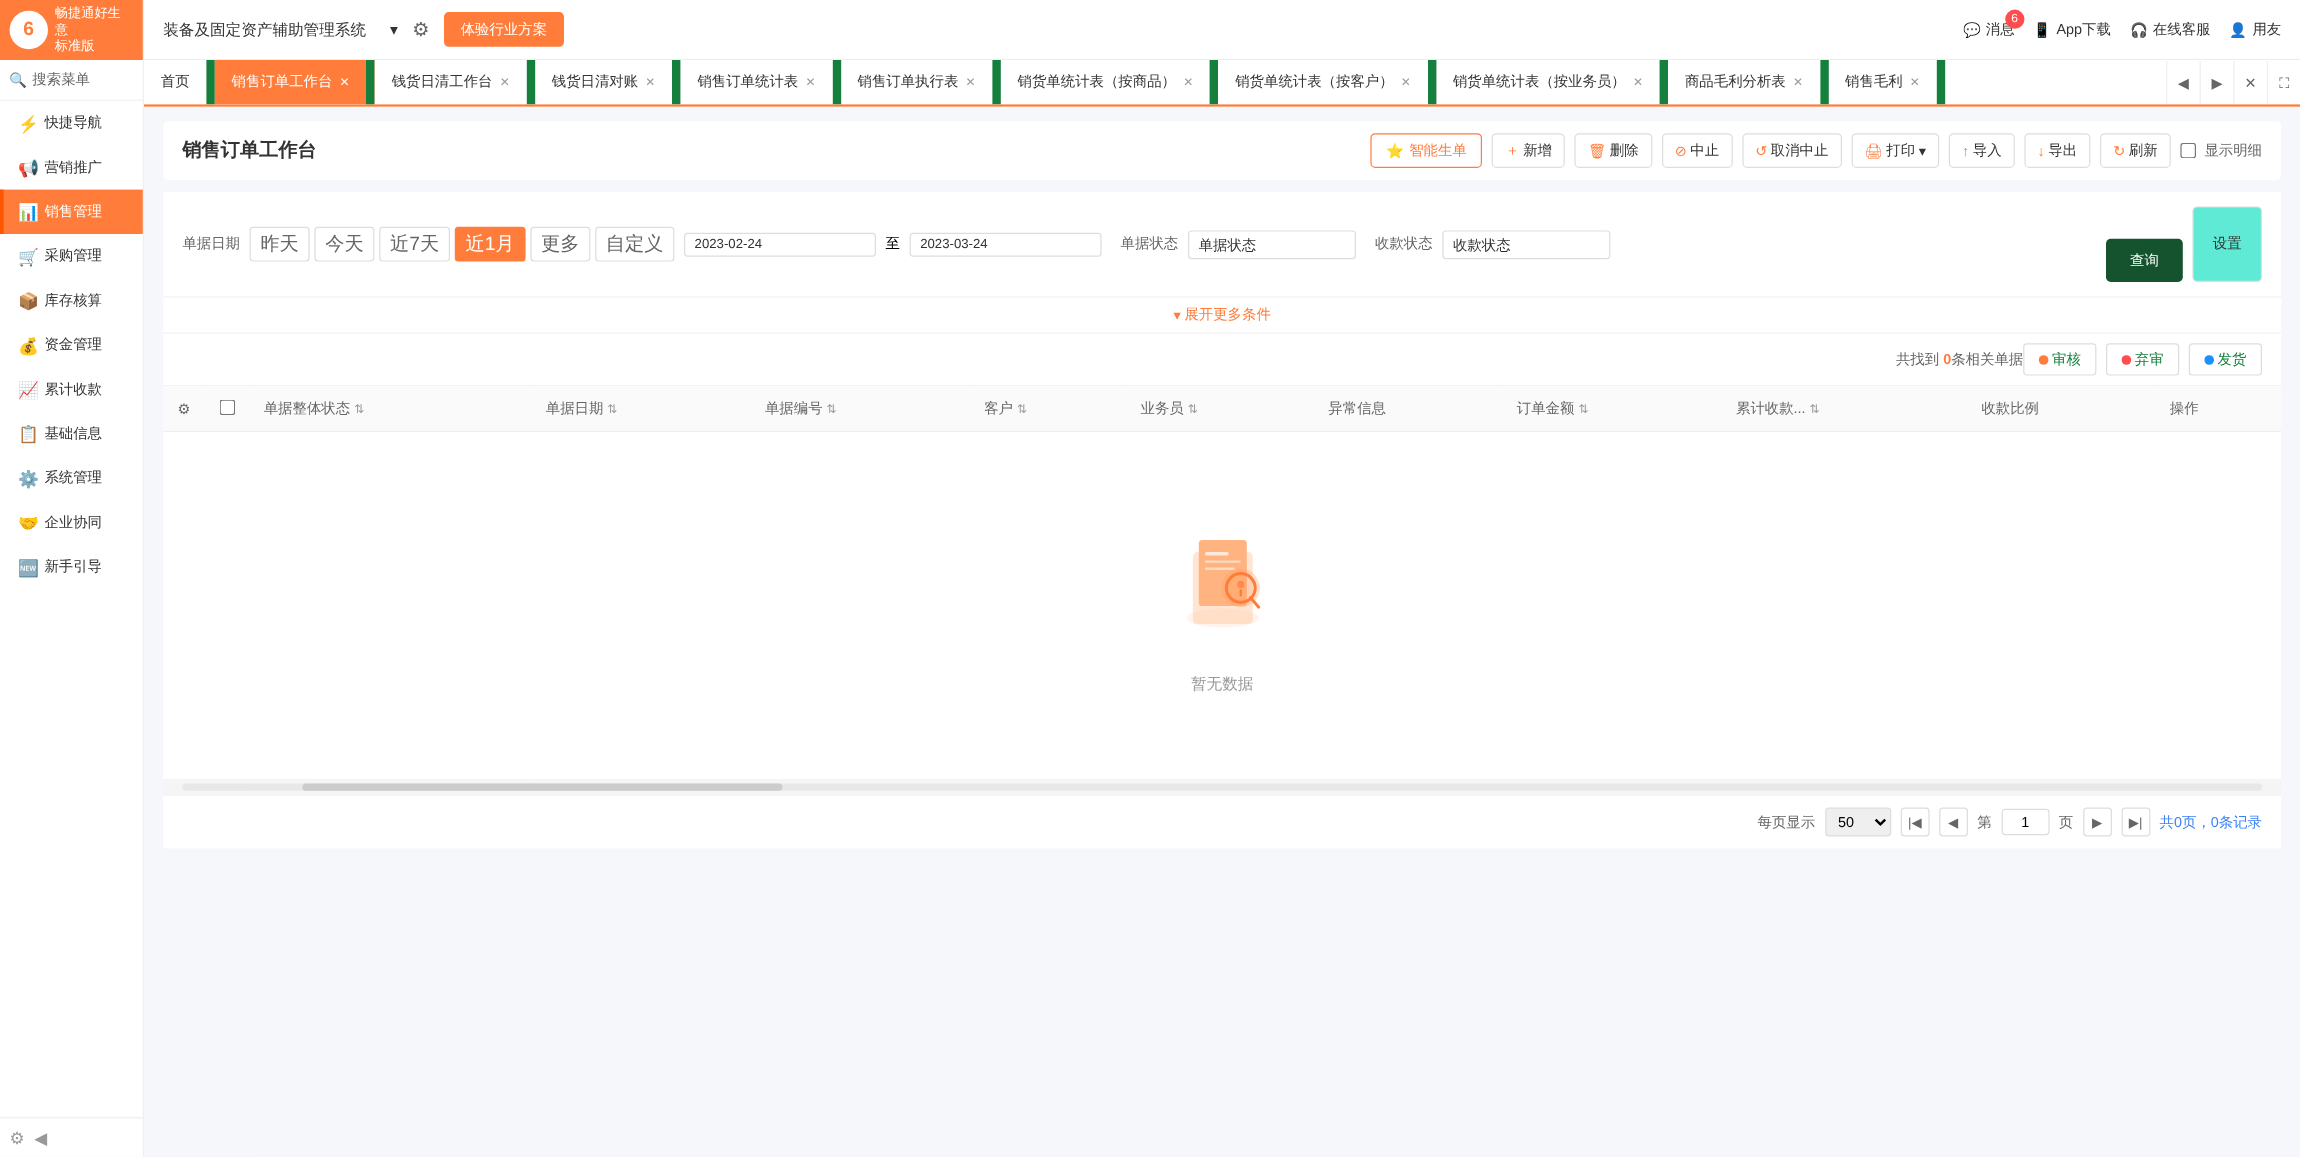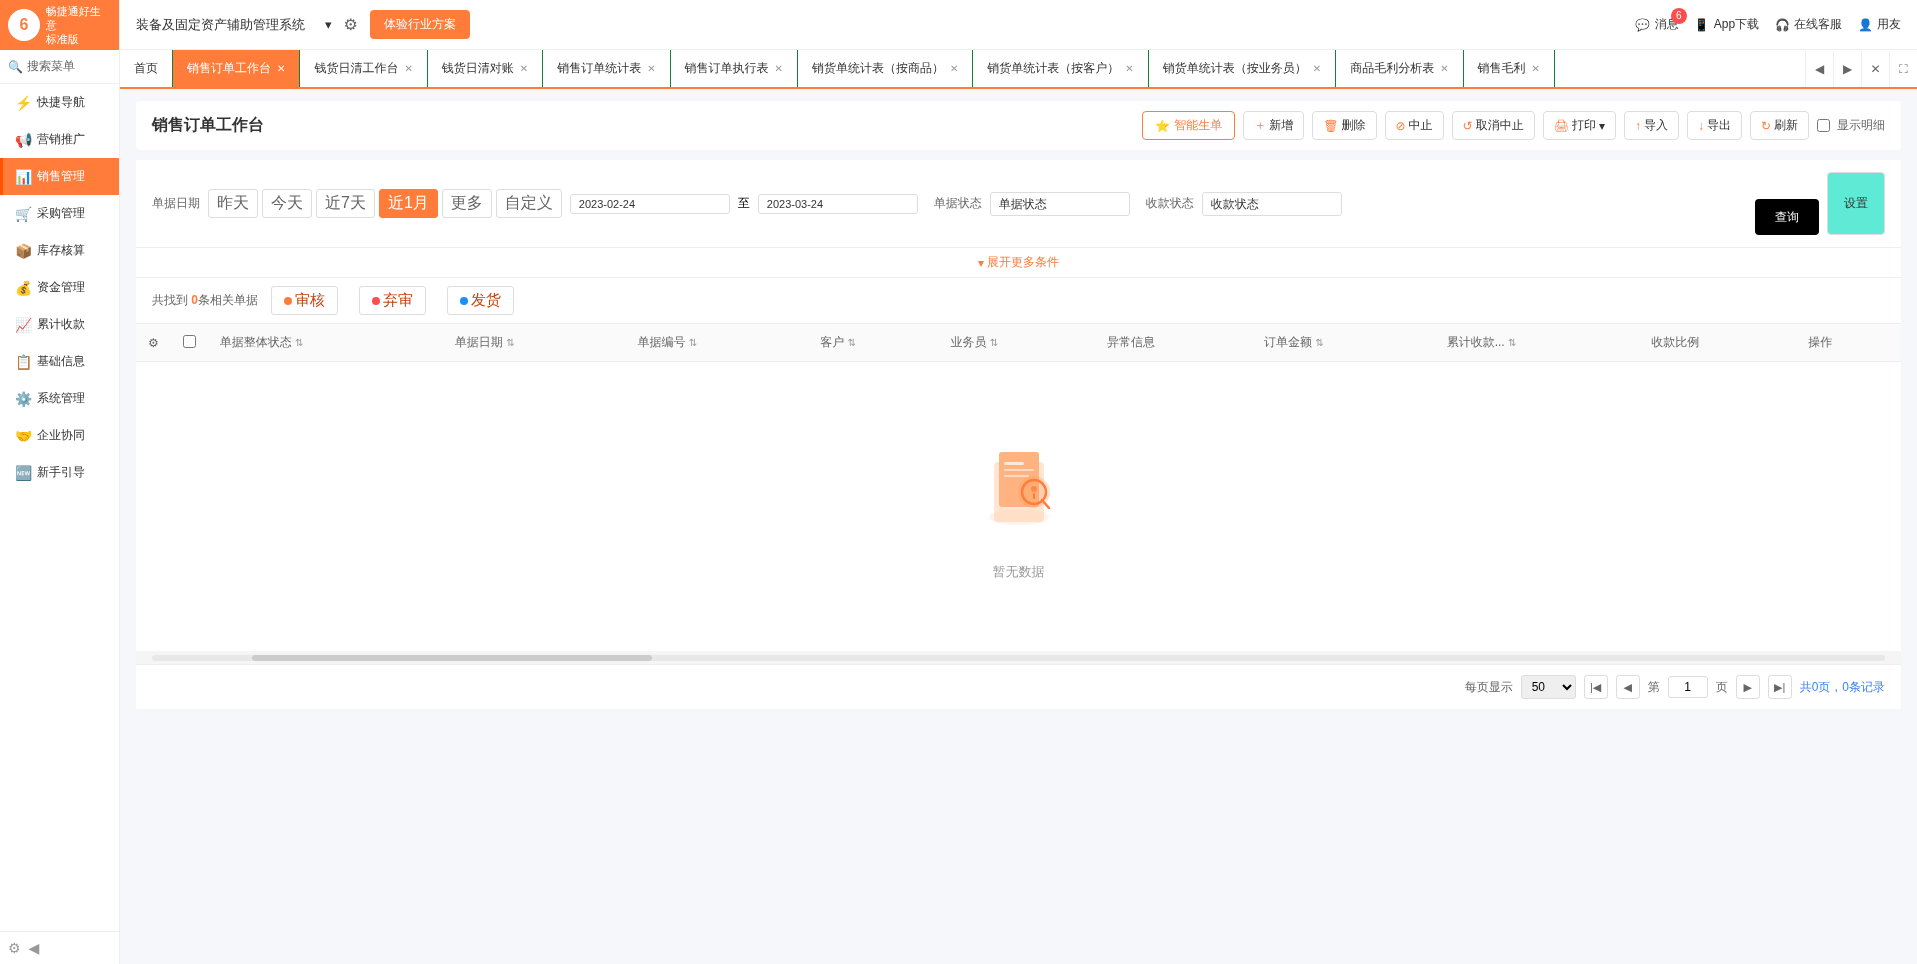--- a/index.html
+++ b/index.html
@@ -24,21 +24,21 @@
     .topbar { background: #fff; border-bottom: 1px solid #eee; padding: 0 16px; height: 50px; display: flex; align-items: center; gap: 12px; flex-shrink: 0; }
     .topbar-dropdown { display: flex; align-items: center; gap: 20px; cursor: pointer; color: #333; font-size: 13px; }
     .topbar-settings { cursor: pointer; color: #666; font-size: 16px; }
     .topbar-industry-btn { background: #ff7c3a; color: #fff; border: none; padding: 6px 14px; border-radius: 4px; cursor: pointer; font-size: 12px; }
     .topbar-right { display: flex; align-items: center; gap: 16px; margin-left: auto; }
     .topbar-right-item { display: flex; align-items: center; gap: 4px; color: #333; font-size: 12px; cursor: pointer; position: relative; }
     .badge { background: #ff4d4f; color: #fff; border-radius: 10px; font-size: 10px; padding: 0 4px; min-width: 16px; height: 16px; line-height: 16px; text-align: center; position: absolute; top: -8px; right: -8px; }
 
     
     .tabbar { background: #fff; border-bottom: 2px solid #ff7c3a; display: flex; align-items: center; padding: 0; overflow: hidden; flex-shrink: 0; }
-    .tab-item { display: flex; align-items: center; gap: 4px; padding: 10px 14px; cursor: pointer; color: #333; font-size: 12px; white-space: nowrap; border-right: 1px solid #15803d; flex-shrink: 0; }
+    .tab-item { display: flex; align-items: center; gap: 4px; padding: 10px 14px; cursor: pointer; color: #333; font-size: 12px; white-space: nowrap; border-right: 7px solid #15803d; flex-shrink: 0; }
     .tab-item.active { background: #ff7c3a; color: #fff; }
     .tab-item.home { color: #333; }
     .tab-close { font-size: 10px; color: #999; margin-left: 2px; }
     .tab-item.active .tab-close { color: #fff; }
     .tab-nav-btns { display: flex; align-items: center; margin-left: auto; flex-shrink: 0; }
     .tab-nav-btn { width: 28px; height: 36px; display: flex; align-items: center; justify-content: center; cursor: pointer; color: #666; border-left: 1px solid #eee; font-size: 12px; }
 
     
     .content { flex: 1; overflow: auto; padding: 12px 16px; background: #f5f7fa; }
 
@@ -61,29 +61,29 @@
     .search-bar { background: #fff; padding: 12px 16px; display: flex; align-items: center; gap: 16px; flex-wrap: wrap; border-bottom: 1px solid #eee; }
     .search-field { display: flex; align-items: center; gap: 8px; }
     .search-label { color: #666; font-size: 12px; white-space: nowrap; }
     .date-range-btns { display: flex; align-items: center; gap: 4px; }
     .date-btn { padding: 3px 8px; border: 1px solid #ddd; border-radius: 3px; cursor: pointer; font-size: 16px; color: #666; background: #fff; }
     .date-btn.active { background: #ff7c3a; color: #fff; border-color: #ff7c3a; }
     .date-input { border: 1px solid #ddd; border-radius: 3px; padding: 3px 8px; font-size: 11px; color: #333; background: #fff; }
     .select-field { border: 1px solid #ddd; border-radius: 3px; padding: 4px 24px 4px 8px; font-size: 12px; color: #333; background: #fff; appearance: none; cursor: pointer; min-width: 140px; }
     .expand-btn { color: #ff7c3a; font-size: 12px; cursor: pointer; display: flex; align-items: center; gap: 3px; }
     .search-actions { display: flex; gap: 8px; margin-left: auto; }
-    .btn-query { background: #000000; color: #fff; border: none; padding: 6px 20px; border-radius: 4px; cursor: pointer; font-size: 12px; margin-top: 27px; }
+    .btn-query { background: #14532d; color: #fff; border: none; padding: 6px 20px; border-radius: 4px; cursor: pointer; font-size: 12px; margin-top: 27px; }
     .btn-set { background: #5eead4; border: 1px solid #ddd; color: #333; padding: 22px 16px; border-radius: 4px; cursor: pointer; font-size: 12px; }
 
     
-    .result-bar { background: #fff; padding: 8px 16px; display: flex; align-items: center; justify-content: flex-start; border-bottom: 1px solid #eee; }
+    .result-bar { background: #fff; padding: 8px 16px; display: flex; align-items: center; justify-content: flex-end; border-bottom: 1px solid #eee; }
     .result-count { color: #666; font-size: 12px; }
     .result-count span { color: #ff7c3a; font-weight: bold; }
     .result-actions { display: flex; align-items: center; gap: 8px; }
-    .result-btn { padding: 4px 12px; border: 1px solid #ddd; border-radius: 3px; cursor: pointer; font-size: 15px; color: #c2410c; background: #fff; display: flex; align-items: center; gap: 3px; margin-left: 13px; }
+    .result-btn { padding: 4px 12px; border: 1px solid #ddd; border-radius: 3px; cursor: pointer; font-size: 12px; color: #15803d; background: #fff; display: flex; align-items: center; gap: 3px; }
     .result-btn .dot { width: 8px; height: 8px; border-radius: 50%; display: inline-block; }
     .dot-orange { background: #ff7c3a; }
     .dot-red { background: #ff4d4f; }
     .dot-blue { background: #1890ff; }
 
     
     .table-wrapper { background: #fff; overflow: auto; }
     .data-table { width: 100%; border-collapse: collapse; font-size: 12px; }
     .data-table th { background: #fafafa; border-bottom: 1px solid #eee; padding: 10px 12px; color: #666; font-weight: normal; text-align: left; white-space: nowrap; }
     .data-table td { border-bottom: 1px solid #f5f5f5; padding: 10px 12px; color: #333; }

